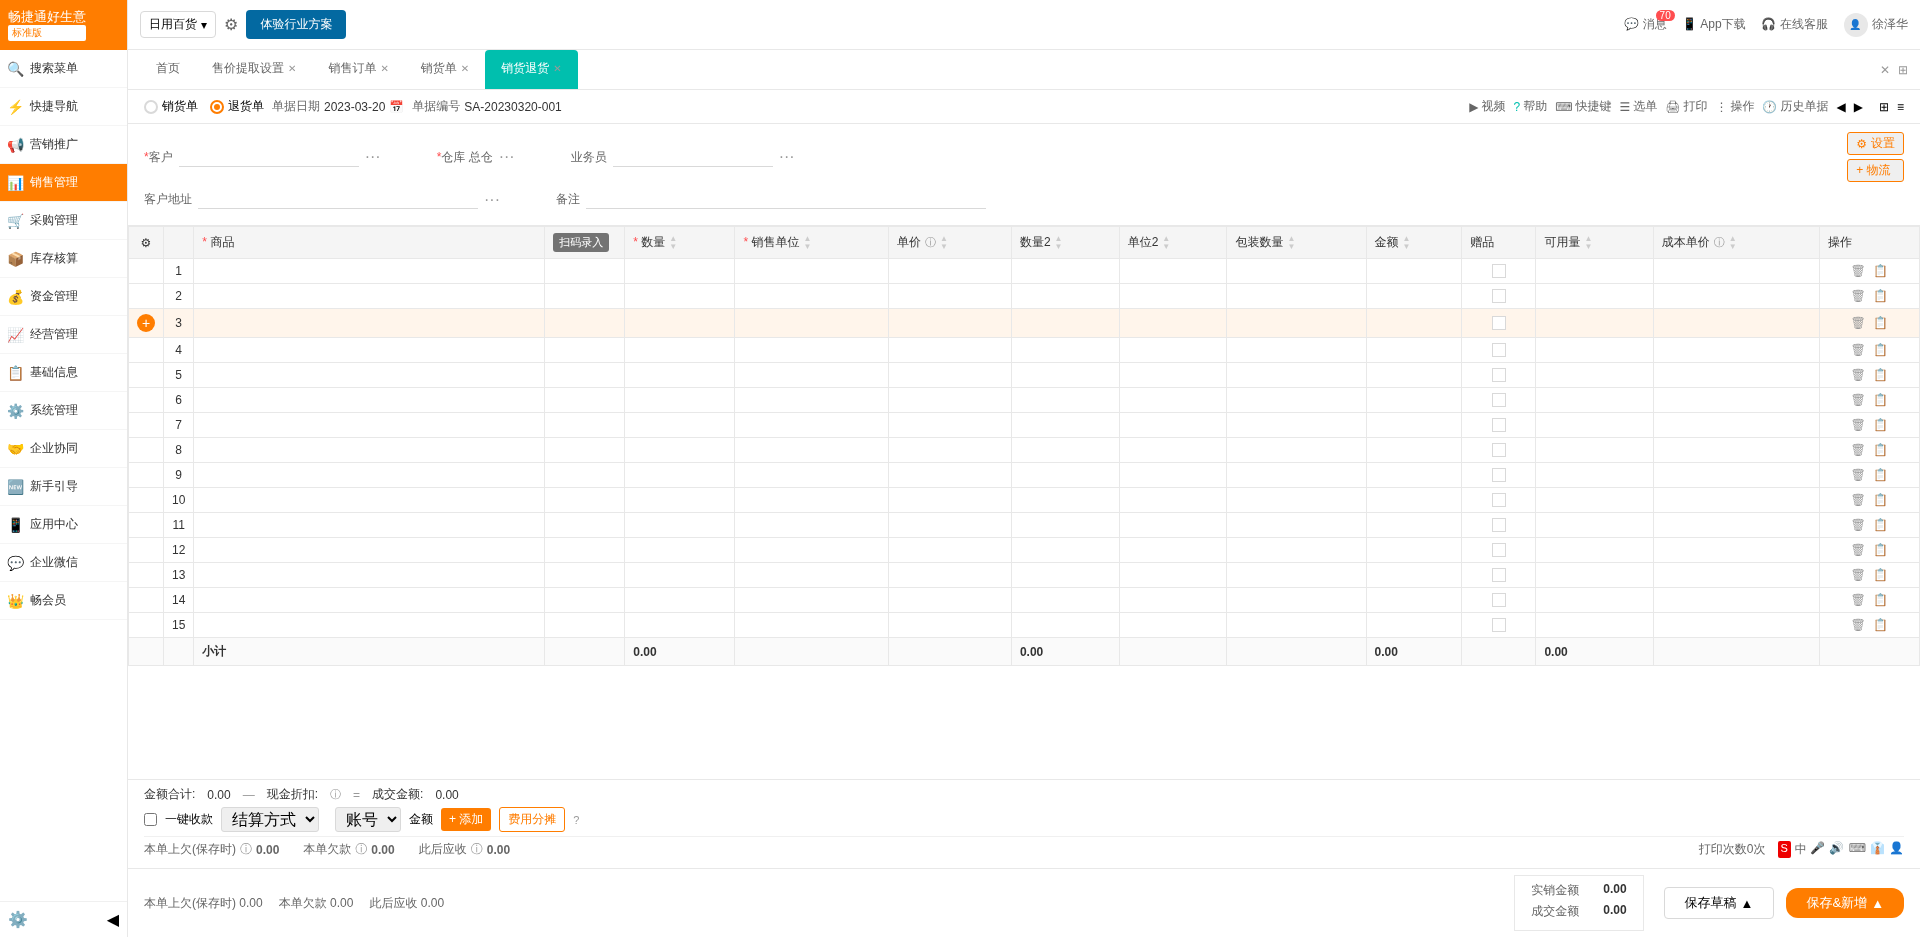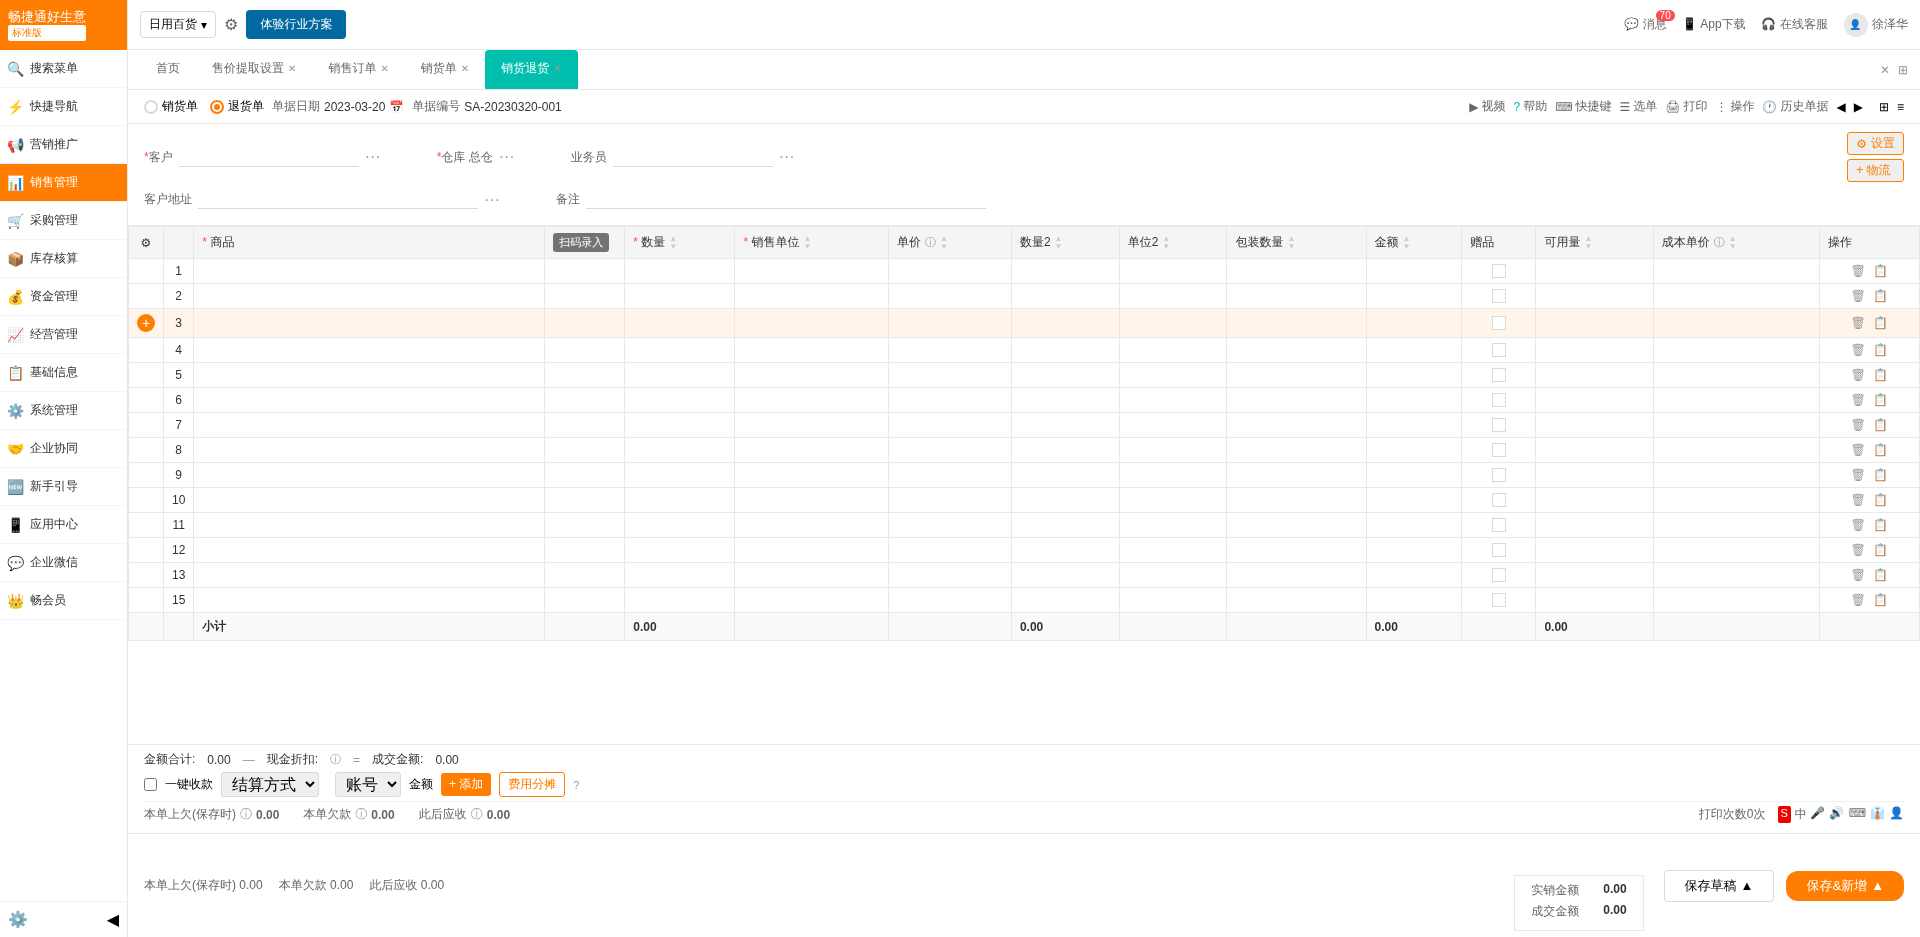--- a/index.html
+++ b/index.html
@@ -811,20 +811,48 @@
     <td></td>
     <td>
       <div class="action-icons">
         <span class="action-icon">🗑</span>
         <span class="action-icon">📋</span>
       </div>
     </td>
   </tr>
             <tr>
     <td></td>
+    <td class="row-num">14</td>
+    <td>
+      
+    </td>
+    <td></td>
+    <td></td>
+    <td></td>
+    <td></td>
+    <td></td>
+    <td></td>
+    <td></td>
+    <td></td>
+    <td>
+      <div class="checkbox-cell">
+        <div class="table-checkbox"></div>
+      </div>
+    </td>
+    <td></td>
+    <td></td>
+    <td>
+      <div class="action-icons">
+        <span class="action-icon">🗑</span>
+        <span class="action-icon">📋</span>
+      </div>
+    </td>
+  </tr>
+            <tr>
+    <td></td>
     <td class="row-num">15</td>
     <td>
       
     </td>
     <td></td>
     <td></td>
     <td></td>
     <td></td>
     <td></td>
     <td></td>
@@ -925,21 +953,21 @@
           </span>
         </div>
       </div>
     </div>
 
     <div class="bottom-action-bar">
       <div class="bottom-info">
         <div id="bottom-status-items"><span style="margin-right: 16px;">本单上欠(保存时) 0.00</span><span style="margin-right: 16px;">本单欠款 0.00</span><span style="margin-right: 16px;">此后应收 0.00</span></div>
       </div>
 
-      <div style="background:#fff;border:1px solid #e8e8e8;padding:6px 16px;font-size:12px;margin-right:8px;margin-top:35px;">
+      <div style="background:#fff;border:1px solid #e8e8e8;padding:6px 16px;font-size:12px;margin-right:8px;">
         <div class="summary-row">
           <span class="summary-label">实销金额</span>
           <span class="summary-value">0.00</span>
         </div>
         <div class="summary-row">
           <span class="summary-label">成交金额</span>
           <span class="summary-value">0.00</span>
         </div>
       </div>
 

